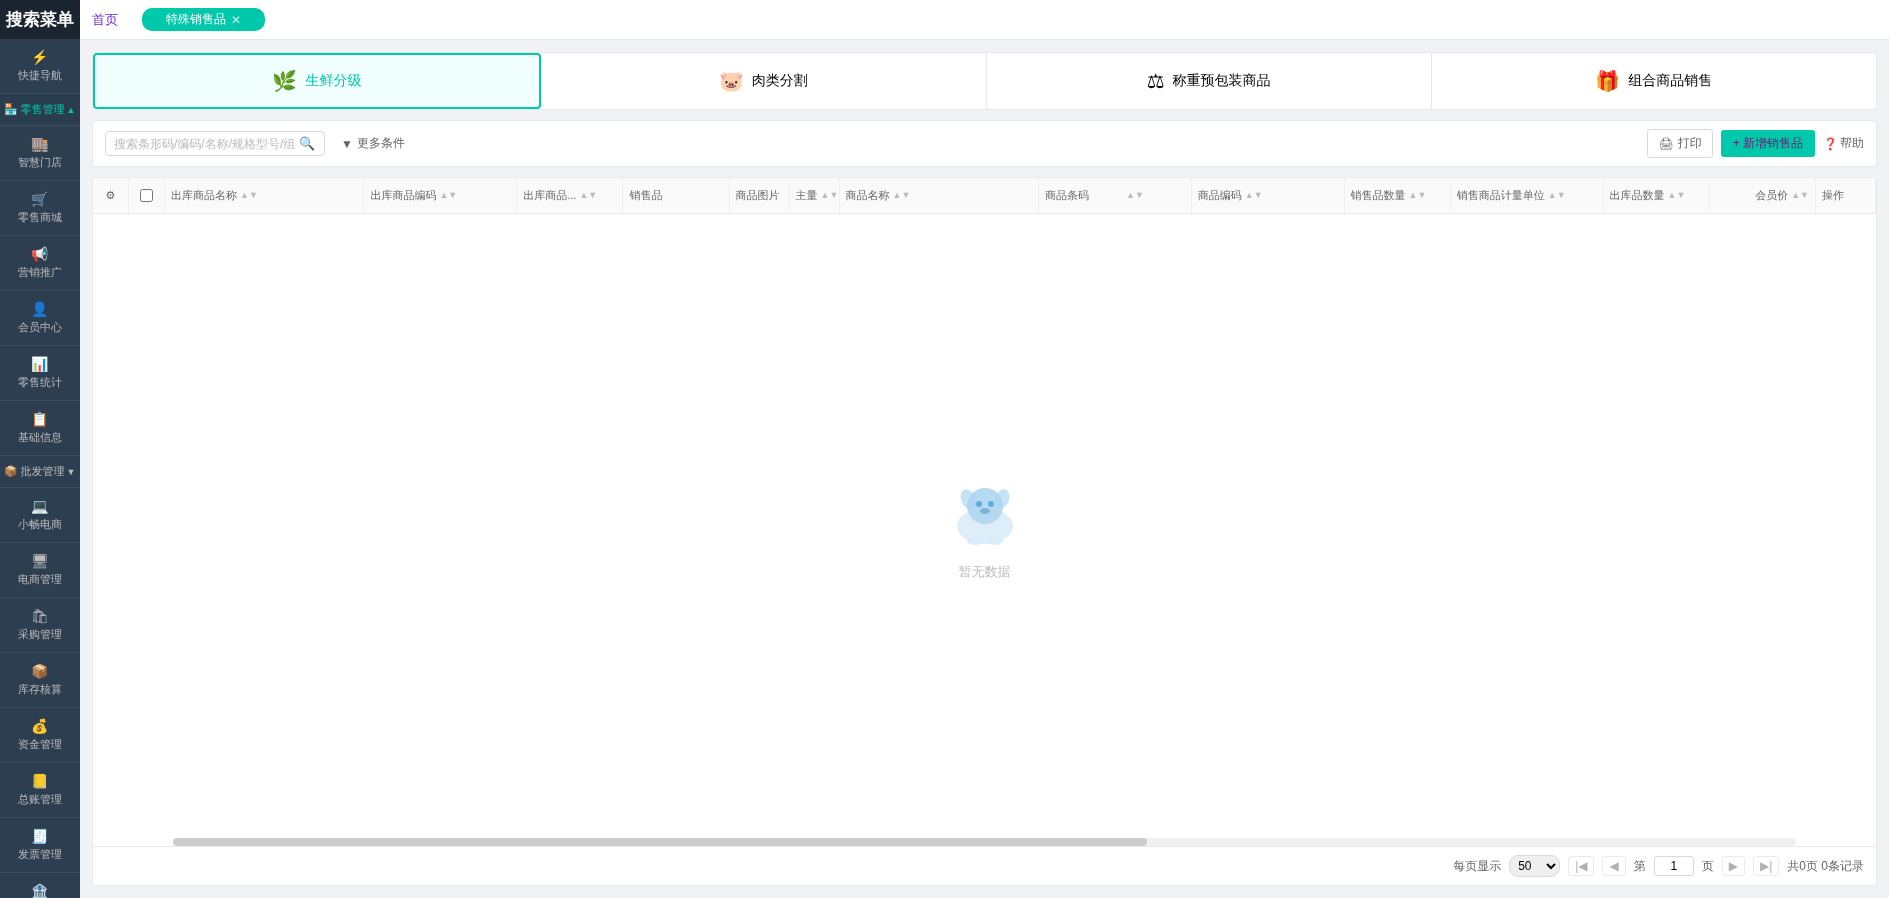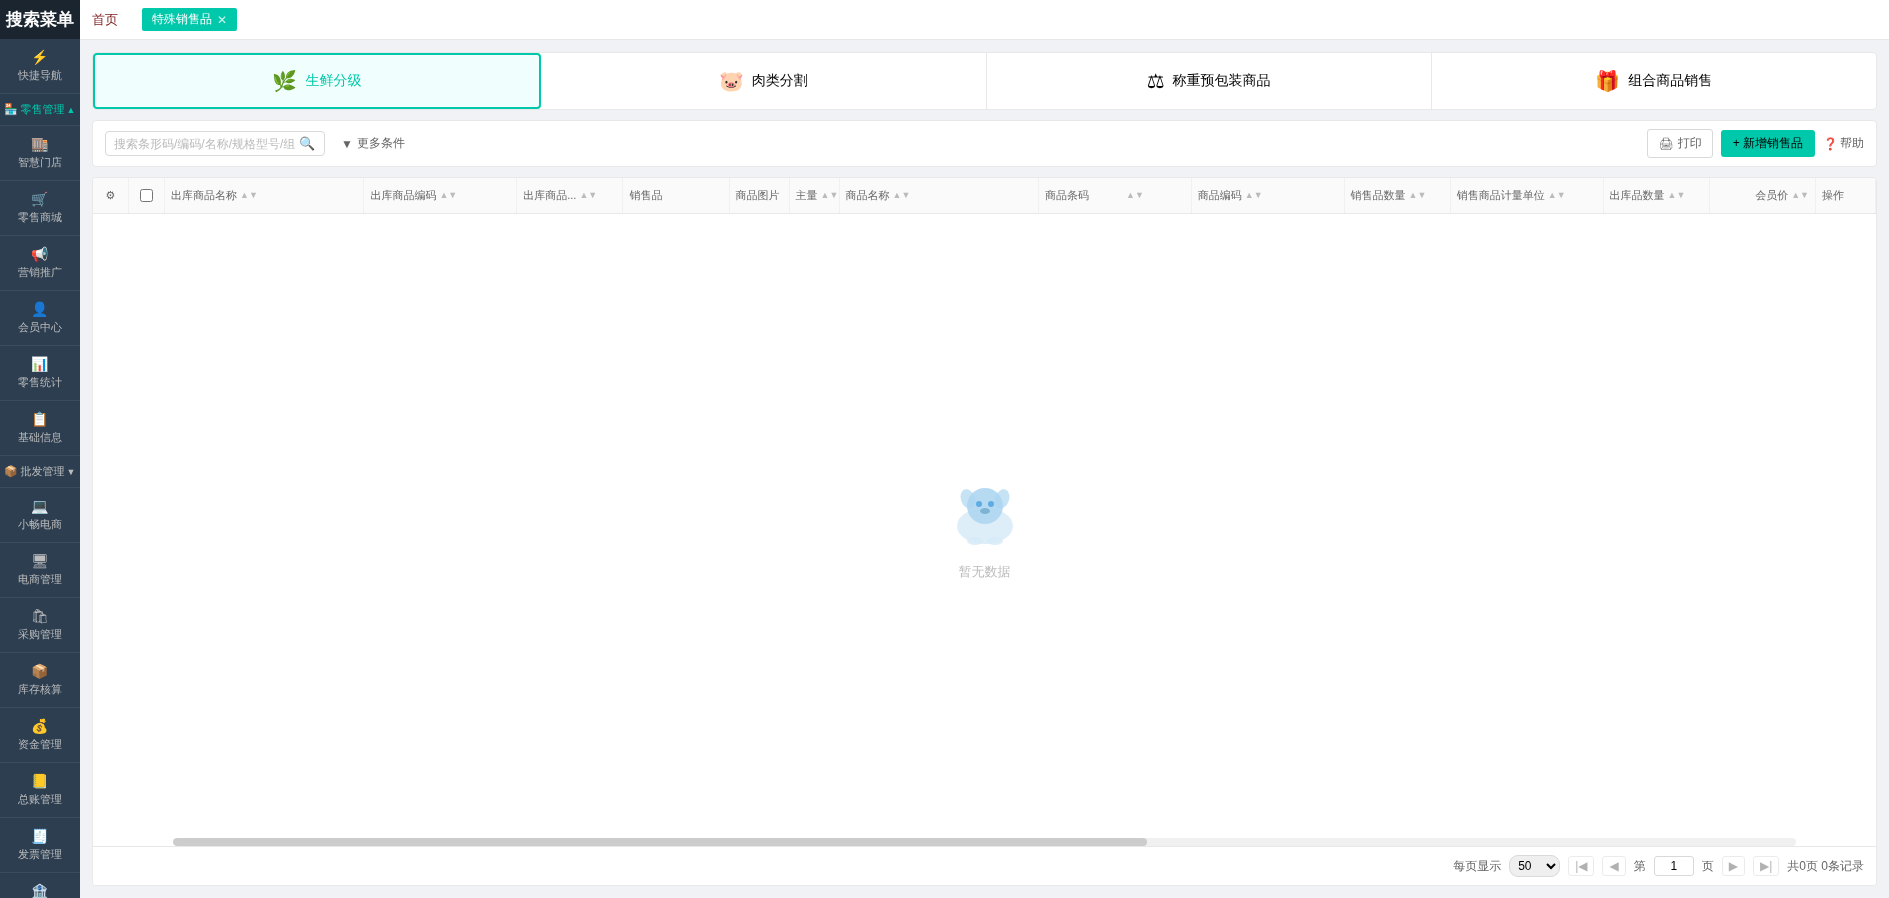--- a/index.html
+++ b/index.html
@@ -65,30 +65,30 @@
       background: #fff;
       border-bottom: 1px solid #e8e8e8;
       display: flex;
       align-items: center;
       padding: 0 12px;
       height: 40px;
       flex-shrink: 0;
       gap: 8px;
     }
     .breadcrumb-item {
-      color: #7f1d1d;
+      color: #6d28d9;
       font-size: 13px;
       cursor: pointer;
     }
     .breadcrumb-sep { color: #ccc; margin: 0 4px; }
     .tab-tag {
       background: #00c8aa;
       color: white;
-      padding: 3px 10px;
-      border-radius: 2px;
+      padding: 3px 24px;
+      border-radius: 10px;
       font-size: 12px;
       display: flex;
       align-items: center;
       gap: 5px;
       cursor: pointer;
     }
     .tab-tag .close { cursor: pointer; opacity: 0.8; }
 
     
     .content-area {
@@ -180,21 +180,21 @@
       color: #666;
       cursor: pointer;
       font-size: 12px;
       padding: 5px 10px;
       border: 1px solid #d9d9d9;
       border-radius: 3px;
       background: white;
     }
     .add-btn {
       background: #00c8aa;
-      color: #000000;
+      color: #701a75;
       border: none;
       padding: 5px 12px;
       border-radius: 3px;
       cursor: pointer;
       font-size: 12px;
       display: flex;
       align-items: center;
       gap: 4px;
     }
     .help-btn {

